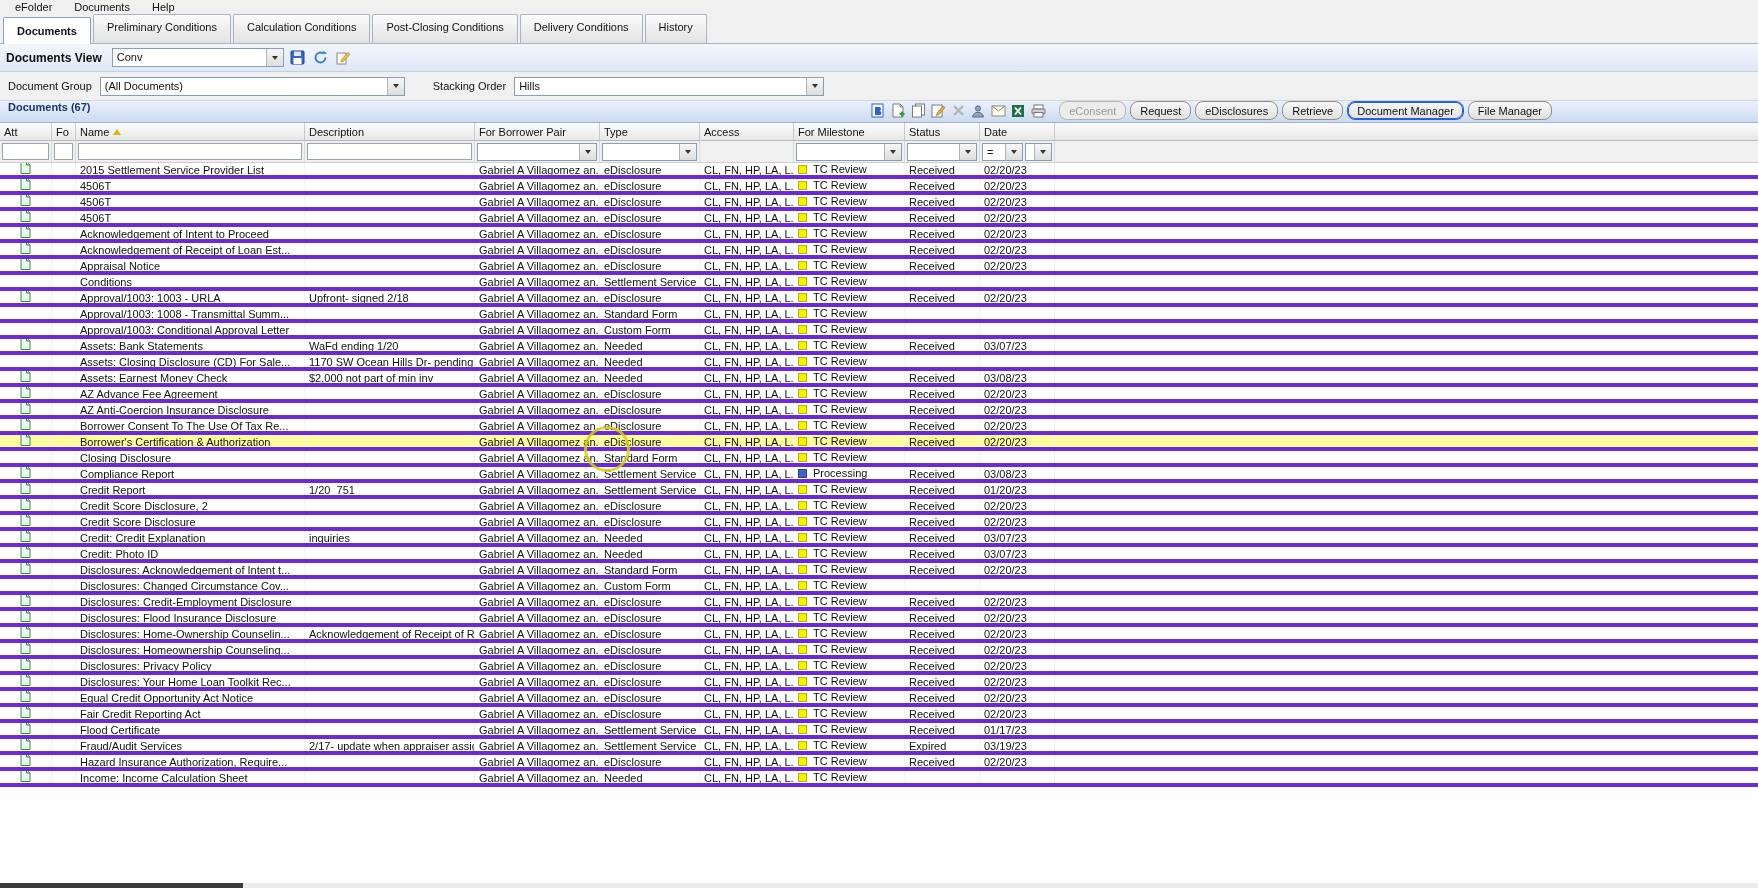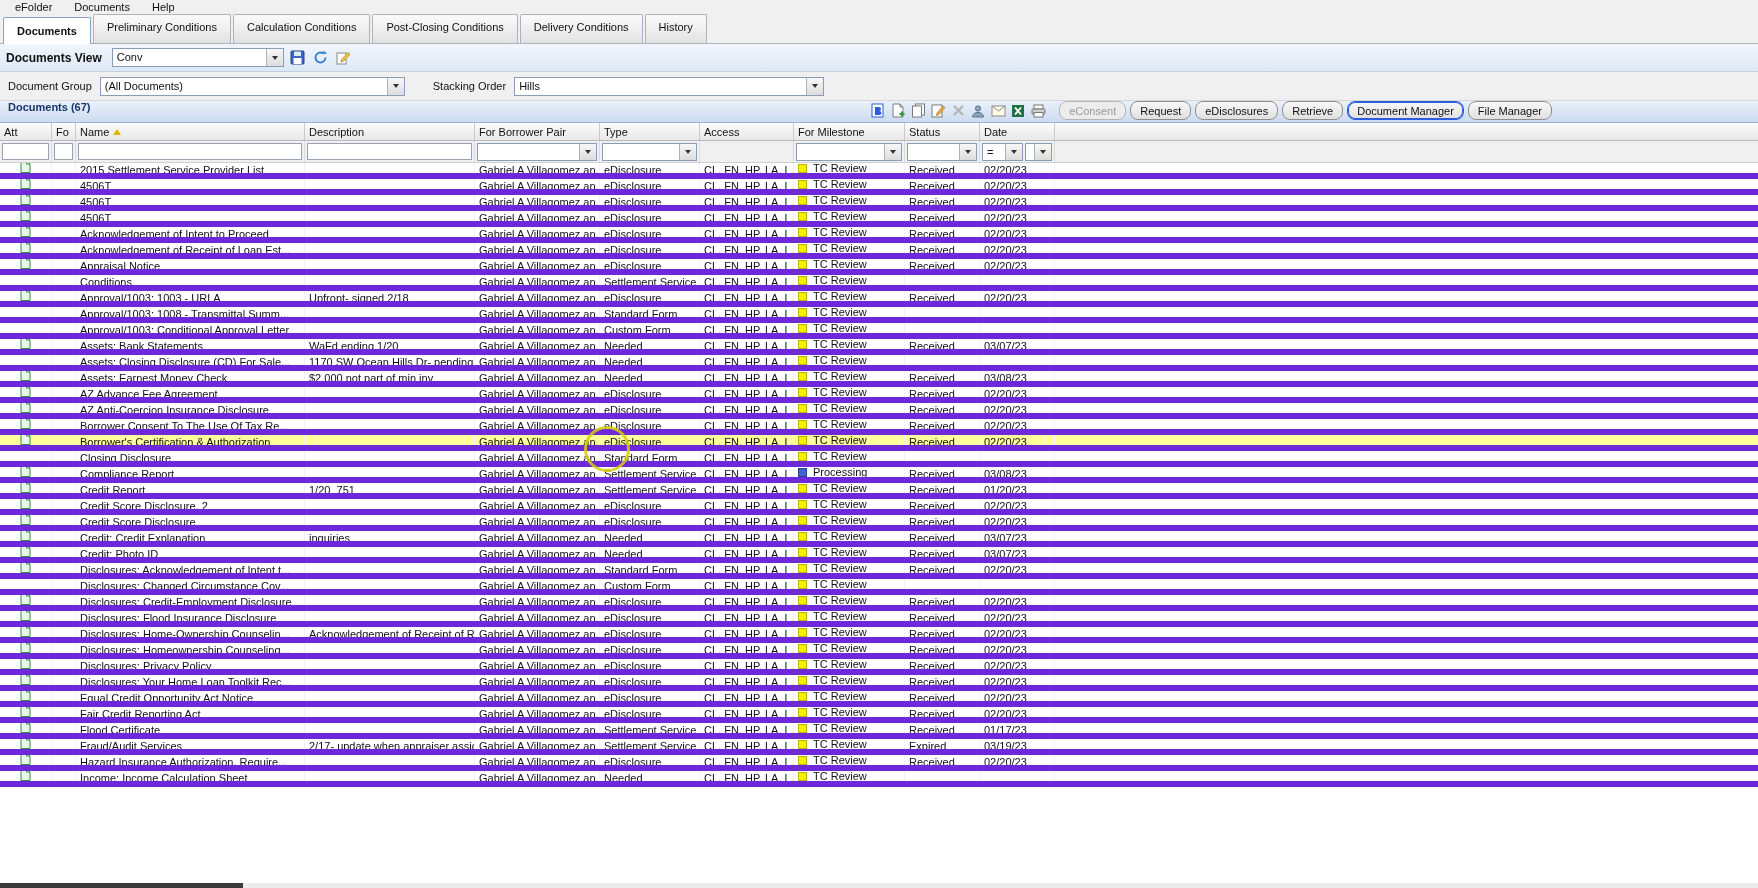--- a/index.html
+++ b/index.html
@@ -37,21 +37,21 @@
   .thead{display:flex;height:18px;background:linear-gradient(#fbfbfb,#e8e8e8);border-bottom:1px solid #b9b9b9}
   .th{padding:0 4px;border-right:1px solid #c9c9c9;overflow:hidden;white-space:nowrap;display:flex;align-items:center;gap:4px}
   .sort-asc{width:0;height:0;border-left:4px solid transparent;border-right:4px solid transparent;border-bottom:6px solid #e0b400}
 
   .frow{display:flex;height:22px;background:#f0f0f0;border-bottom:1px solid #cfcfcf;align-items:center}
   .fcell{height:100%;padding:2px;border-right:1px solid #dcdcdc;display:flex;align-items:center;gap:2px}
   .finput{width:100%;height:17px;border:1px solid #98a4b4;background:#fff;font:inherit;padding:0 2px}
   .fcell .combo{flex:1;height:18px}
   .fcell .combo.op{flex:1.9}
 
-  .trow{display:flex;height:16px;line-height:15px;border-bottom:6px solid #6d28d9}
+  .trow{display:flex;height:16px;line-height:15px;border-bottom:4px solid #6d28d9}
   .td{padding:0 4px;border-right:1px solid #f2f2f2;overflow:hidden;white-space:pre}
   .trow.hl .td{background:#fdfd9d}
   .trow.hl .td.w-fill{background:#fdfd9d}
   .w-att{width:52px}.w-fo{width:24px}.w-name{width:229px}.w-description{width:170px}
   .w-borrower_pair{width:125px}.w-type{width:100px}.w-access{width:94px}
   .w-milestone{width:111px;display:flex;align-items:center}.w-status{width:75px}.w-date{width:75px}
   .w-fill{flex:1;border-right:none}
   .c-center{display:flex;align-items:center;justify-content:center;padding:0}
   .chip{display:inline-block;width:9px;height:9px;margin-right:6px;border:1px solid;flex:0 0 auto}
   .chip-yellow{background:#f9ee00;border-color:#bdb400}

